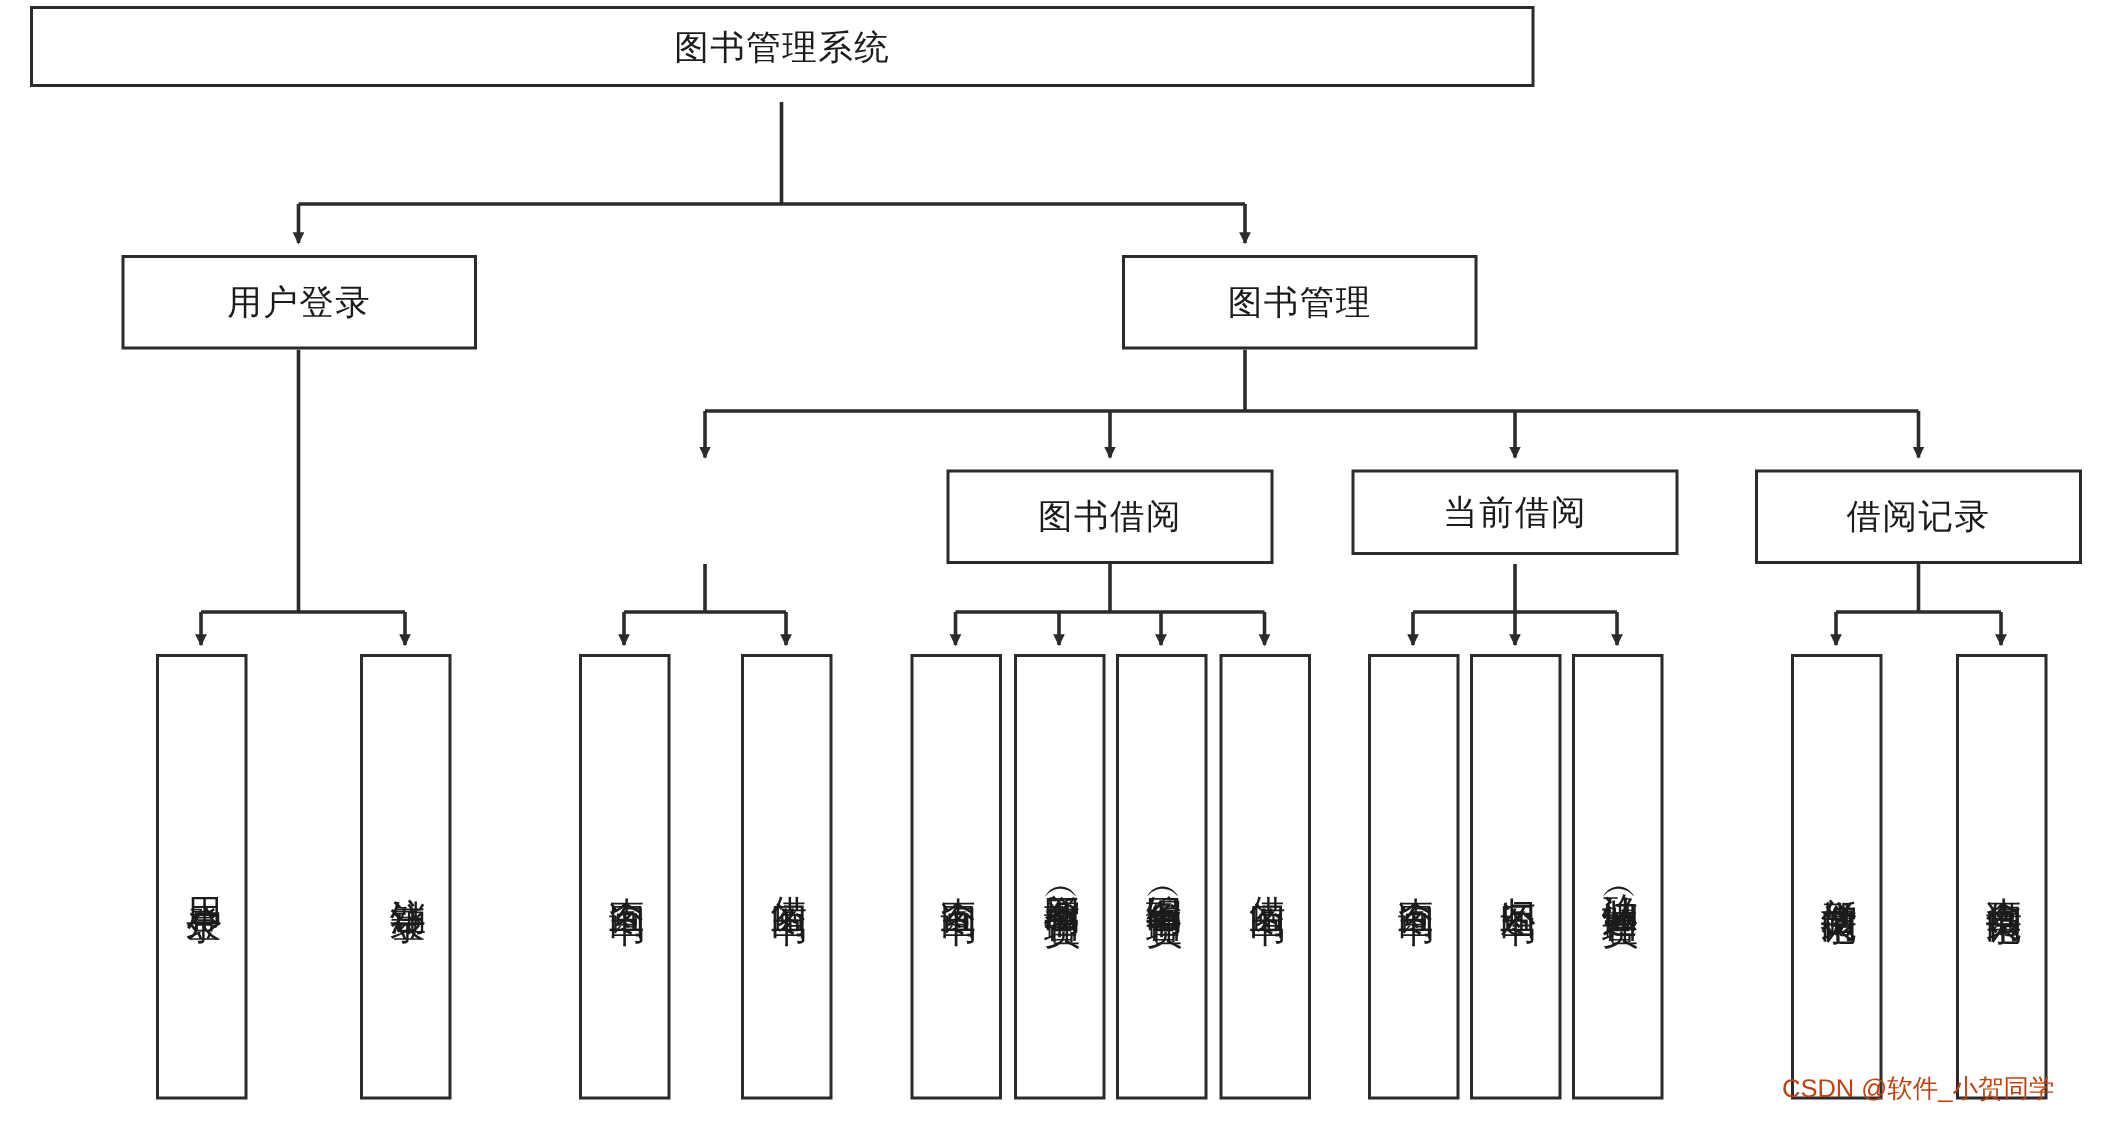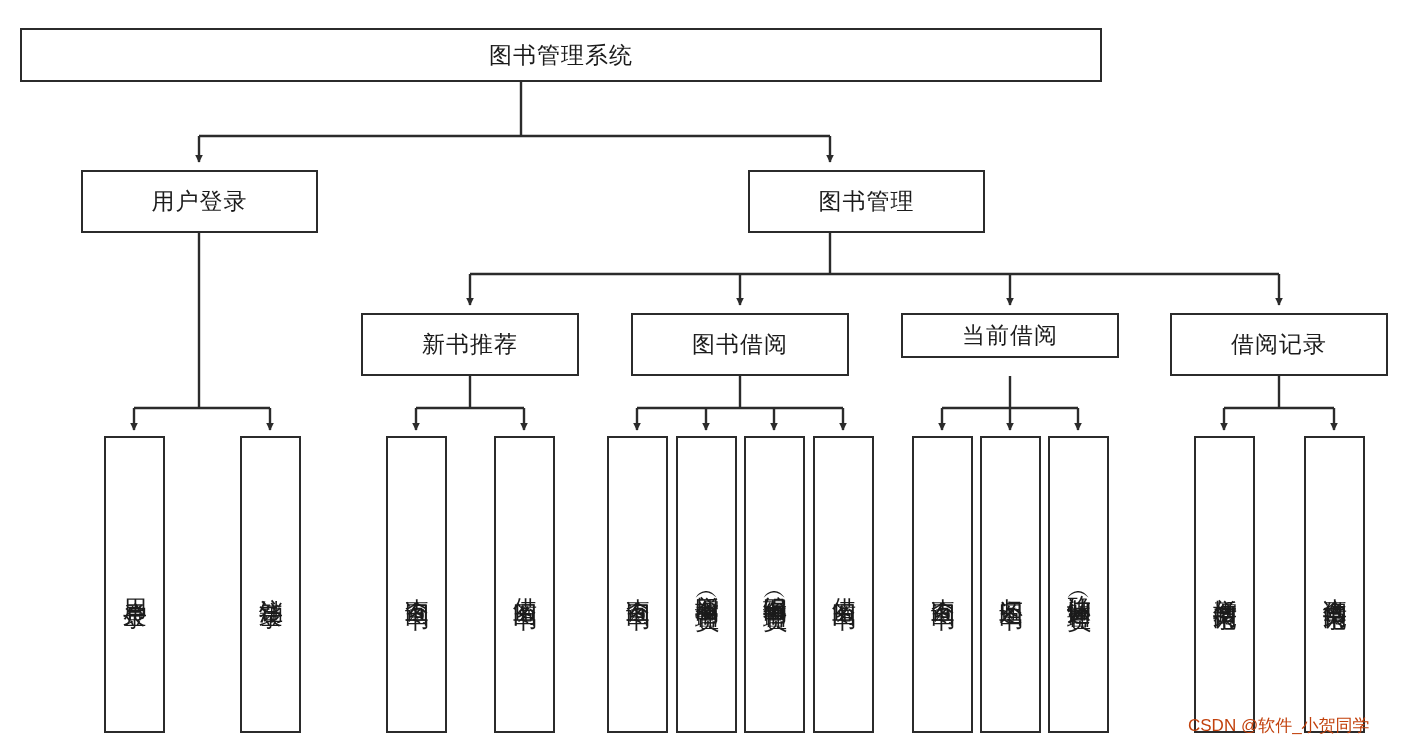--- a/index.html
+++ b/index.html
@@ -116,41 +116,38 @@
       <path d="M1010,408 L1010,430" marker-end="url(#arrow)"></path>
       <path d="M1078,408 L1078,430" marker-end="url(#arrow)"></path>
 
       <path d="M1279,376 L1279,408"></path>
       <path d="M1224,408 L1334,408"></path>
       <path d="M1224,408 L1224,430" marker-end="url(#arrow)"></path>
       <path d="M1334,408 L1334,430" marker-end="url(#arrow)"></path>
     </g>
   </svg>
 
-  <div class="node horiz" style="left:20px; top:28px; width:1082px; height:54px;">
+  <div class="node horiz" style="left:20px; top:4px; width:1003px; height:54px;">
     <span>图书管理系统</span>
   </div>
 
   <div class="node horiz" style="left:81px; top:170px; width:237px; height:63px;">
     <span>用户登录</span>
   </div>
 
   <div class="node horiz" style="left:712px; top:170px; width:237px; height:63px;margin-left:36px;">
     <span>图书管理</span>
   </div>
 
-  <div class="node horiz" style="left:361px; top:313px; width:218px; height:63px;">
-    <span>新书推荐</span>
-  </div>
 
   <div class="node horiz" style="left:631px; top:313px; width:218px; height:63px;">
     <span>图书借阅</span>
   </div>
 
-  <div class="node horiz" style="left:901px; top:313px; width:218px; height:45px;">
+  <div class="node horiz" style="left:901px; top:313px; width:218px; height:57px;">
     <span>当前借阅</span>
   </div>
 
   <div class="node horiz" style="left:1170px; top:313px; width:218px; height:63px;">
     <span>借阅记录</span>
   </div>
 
   <div class="node vert" style="left:104px; top:436px; width:61px; height:297px;">
     <span class="vtext">用户登录</span>
   </div>

